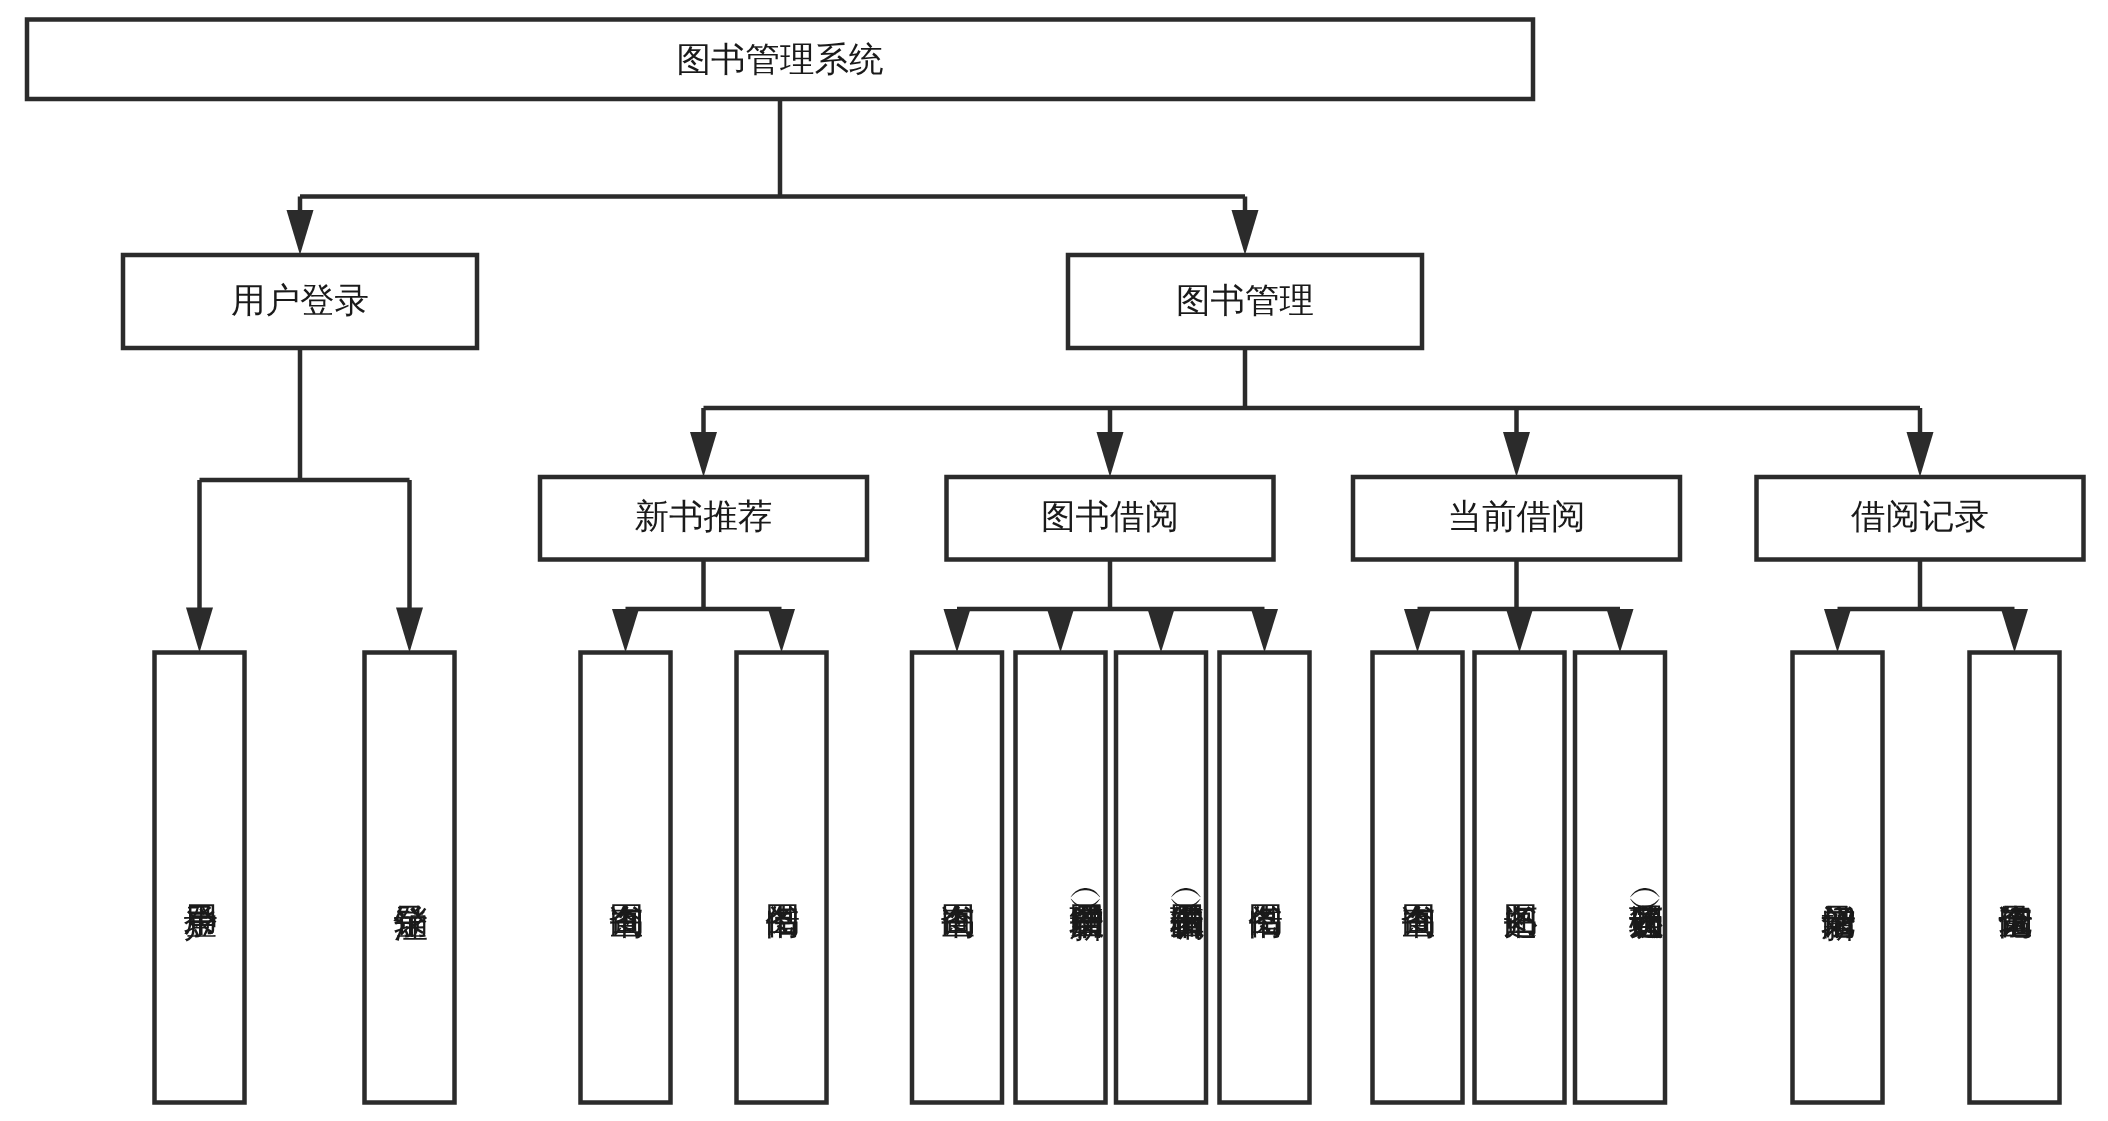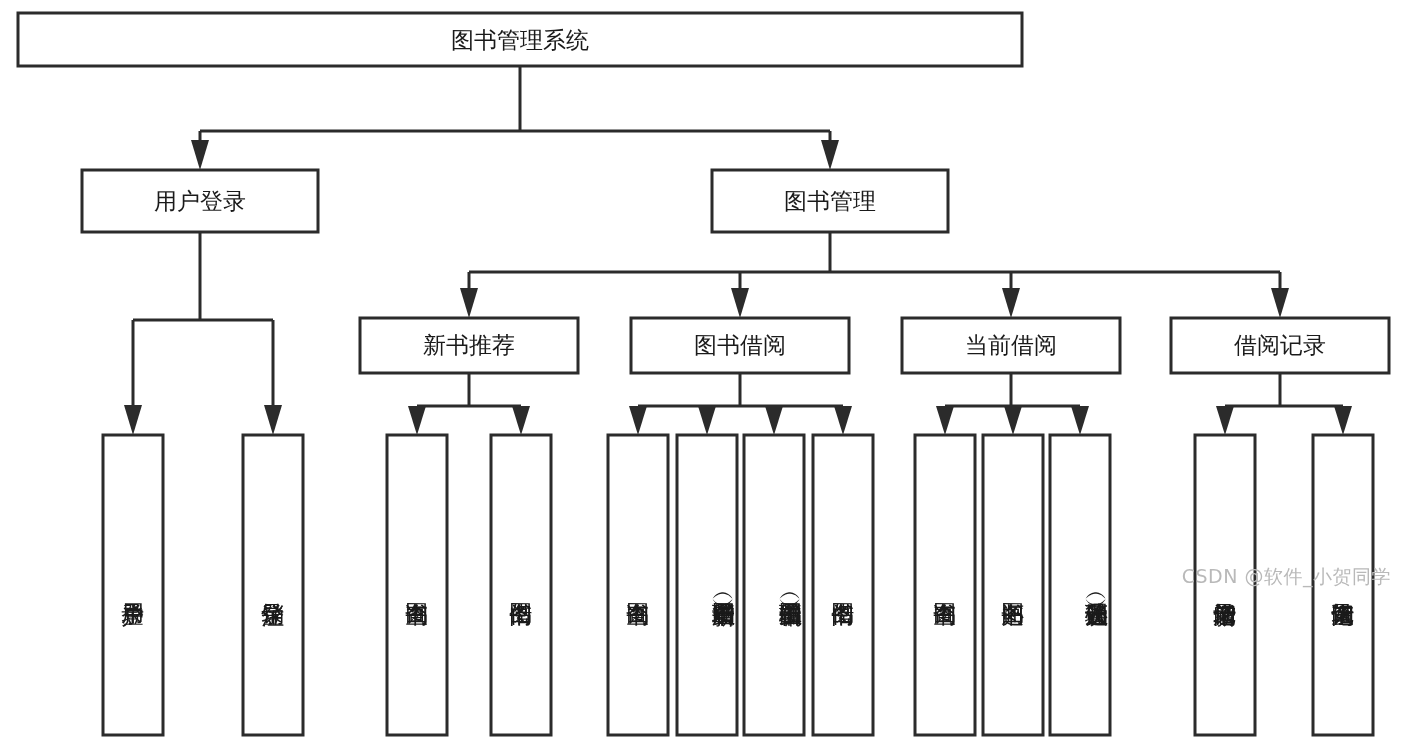--- a/index.html
+++ b/index.html
@@ -216,14 +216,13 @@
   <div class="vlabel" style="left:744px; top:440px; width:60px; height:290px; align-items:flex-start;">编辑图书（管理员）</div>
   <div class="vlabel" style="left:813px; top:435px; width:60px; height:300px;">借阅图书</div>
 
   <div class="vlabel" style="left:915px; top:435px; width:60px; height:300px;">查询图书</div>
   <div class="vlabel" style="left:983px; top:435px; width:60px; height:300px;">归还图书</div>
   <div class="vlabel" style="left:1050px; top:440px; width:60px; height:290px; align-items:flex-start;">确认归还（管理员）</div>
 
   <div class="vlabel" style="left:1195px; top:435px; width:60px; height:300px;">新增借阅记录</div>
   <div class="vlabel" style="left:1313px; top:435px; width:60px; height:300px;">查询借阅记录</div>
 
-  <div class="watermark">CSDN @软件_小贺同学</div>
 </div>
 
 </body></html>

